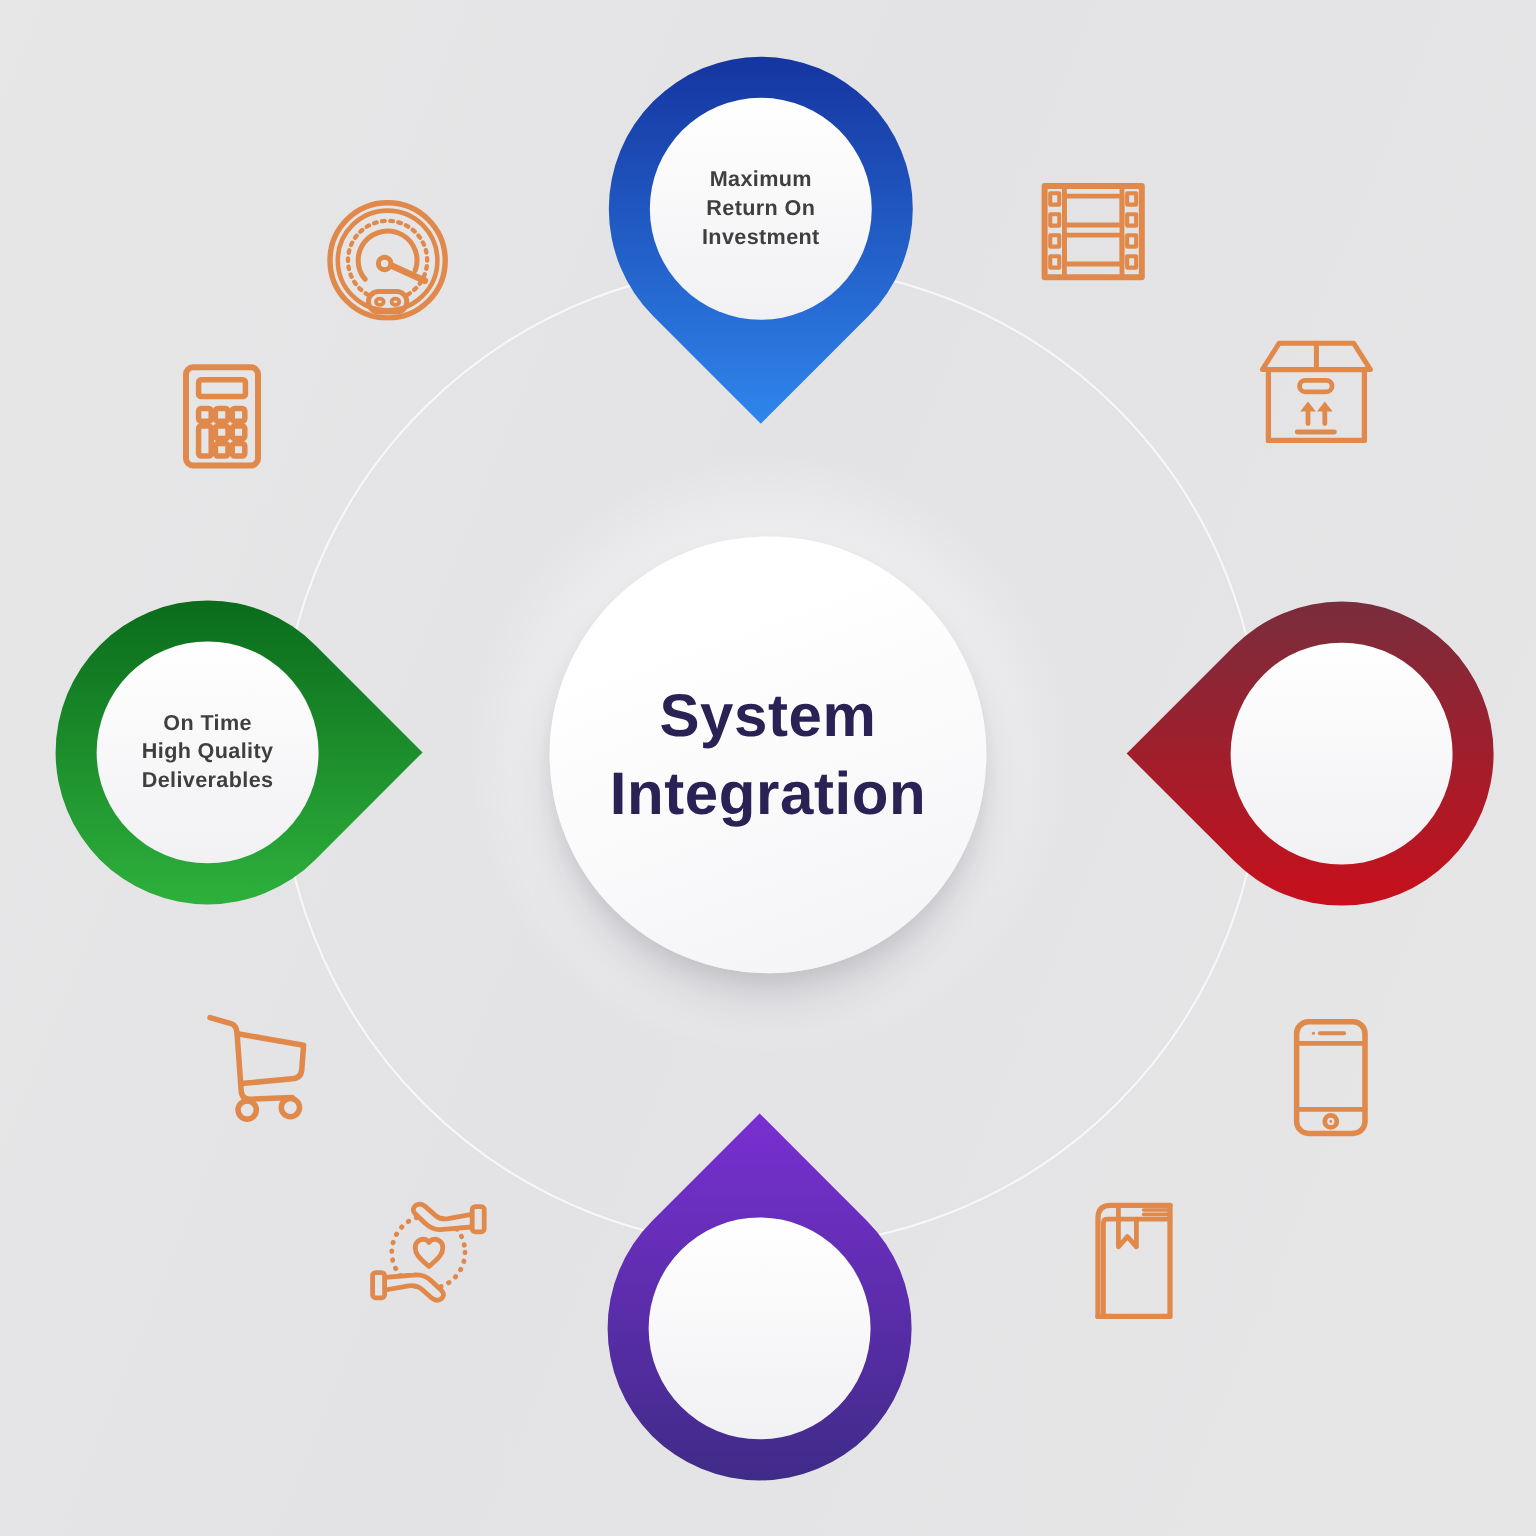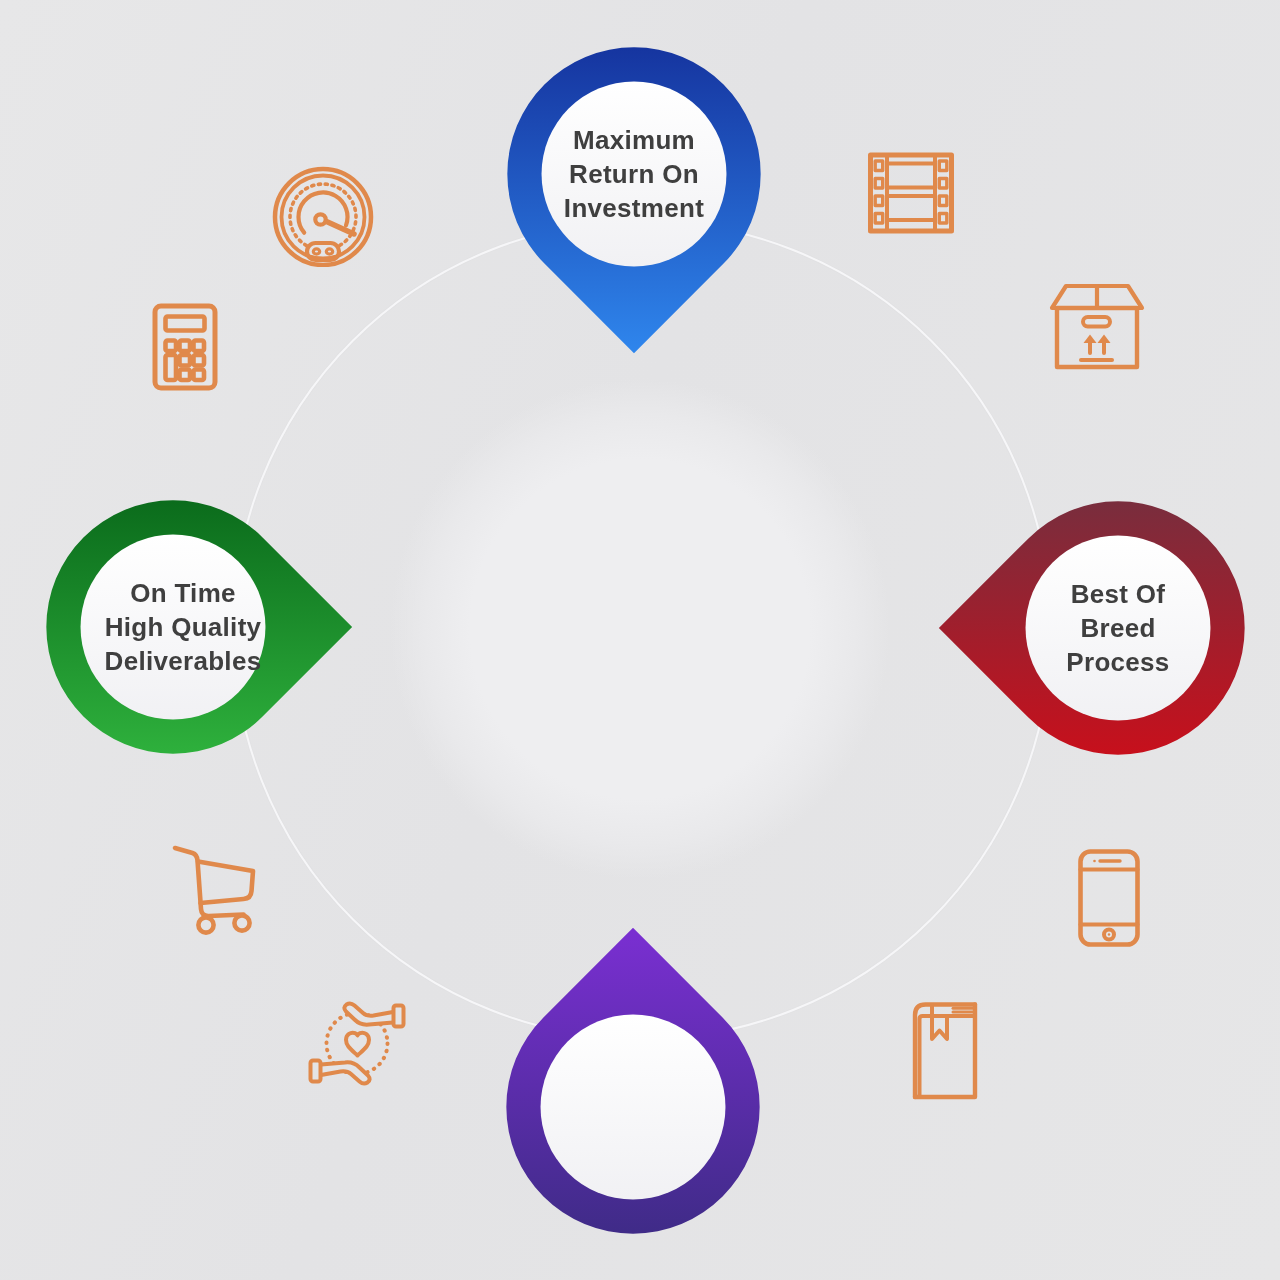--- a/index.html
+++ b/index.html
@@ -24,21 +24,21 @@
     background:linear-gradient(160deg,#ffffff 25%,#f3f3f6 100%);
     box-shadow:0 26px 40px -6px rgba(40,40,60,0.18), 0 8px 14px rgba(0,0,0,0.05);
     display:flex;align-items:center;justify-content:center;
   }
   #center-title{
     font-size:50px;font-weight:700;line-height:1.3;letter-spacing:0.5px;
     color:#2a2254;text-align:center;white-space:pre-line;
   }
   .pin-label{
     width:180px;height:160px;display:flex;align-items:center;justify-content:center;
-    text-align:center;font-size:26px;font-weight:700;line-height:1.32;
+    text-align:center;font-size:18px;font-weight:700;line-height:1.32;
     letter-spacing:0.3px;color:#3f3f3f;white-space:pre-line;z-index:5;
   }
   .pin-svg{z-index:4;}
   .icon-svg{z-index:2;}
 </style>
 </head>
 <body>
 
 <div id="stage">
 
@@ -130,20 +130,24 @@
     <rect x="3.5" y="3.5" width="57" height="93" rx="10" stroke-width="4.6"></rect>
     <line x1="23" y1="13" x2="43" y2="13" stroke-width="3.4"></line>
     <circle cx="17.5" cy="13" r="1.3" stroke="none" fill="#E0894B"></circle>
     <line x1="3.5" y1="21.5" x2="60.5" y2="21.5" stroke-width="4"></line>
     <line x1="3.5" y1="76.5" x2="60.5" y2="76.5" stroke-width="4"></line>
     <circle cx="32" cy="86.5" r="5" stroke-width="4"></circle>
     <circle cx="32" cy="86.5" r="1.2" stroke="none" fill="#E0894B"></circle>
   </svg>
 
   <div id="center-halo" class="abs"></div>
+  <div id="center-circle" class="abs">
+    <div id="center-title">System
+Integration</div>
+  </div>
 
   <svg class="abs pin-svg" style="left:444px;top:-16px" width="380" height="380" viewBox="-1.5 -1.5 3 3">
     <defs>
       <linearGradient id="grad-top" x1="0" y1="-1.05" x2="0" y2="1.45" gradientUnits="userSpaceOnUse">
         <stop offset="0" stop-color="#15339E"></stop>
         <stop offset="1" stop-color="#2F87EE"></stop>
       </linearGradient>
       <linearGradient id="wg-top" x1="0" y1="-0.73" x2="0" y2="0.73" gradientUnits="userSpaceOnUse">
         <stop offset="0" stop-color="#ffffff"></stop>
           <stop offset="1" stop-color="#f1f1f4"></stop>
@@ -163,41 +167,38 @@
         <stop offset="1" stop-color="#2FB23D"></stop>
       </linearGradient>
       <linearGradient id="wg-left" x1="0" y1="-0.73" x2="0" y2="0.73" gradientUnits="userSpaceOnUse">
         <stop offset="0" stop-color="#ffffff"></stop>
           <stop offset="1" stop-color="#f1f1f4"></stop>
       </linearGradient>
     </defs>
     <path d="M0.7071,-0.7071 L1.4142,0 L0.7071,0.7071 A1,1 0 1,1 0.7071,-0.7071 Z" fill="url(#grad-left)"></path>
     <circle cx="0" cy="0" r="0.73" fill="url(#wg-left)"></circle>
   </svg>
-  <div class="abs pin-label" style="left:93px;top:547px">On Time
+  <div class="abs pin-label" style="left:83px;top:547px">On Time
 High Quality
 Deliverables</div>
 
   <svg class="abs pin-svg" style="left:928px;top:438px" width="380" height="380" viewBox="-1.5 -1.5 3 3">
     <defs>
       <linearGradient id="grad-right" x1="0" y1="-1.05" x2="0" y2="1.05" gradientUnits="userSpaceOnUse">
         <stop offset="0" stop-color="#772E3E"></stop>
         <stop offset="1" stop-color="#C90F1B"></stop>
       </linearGradient>
       <linearGradient id="wg-right" x1="0" y1="-0.73" x2="0" y2="0.73" gradientUnits="userSpaceOnUse">
         <stop offset="0" stop-color="#ffffff"></stop>
           <stop offset="1" stop-color="#f1f1f4"></stop>
       </linearGradient>
     </defs>
     <path d="M-0.7071,0.7071 L-1.4142,0 L-0.7071,-0.7071 A1,1 0 1,1 -0.7071,0.7071 Z" fill="url(#grad-right)"></path>
     <circle cx="0" cy="0" r="0.73" fill="url(#wg-right)"></circle>
   </svg>
-  <div class="abs pin-label" style="left:1028px;top:548px">Best Of
-Breed
-Process</div>
 
   <svg class="abs pin-svg" style="left:443px;top:917px" width="380" height="380" viewBox="-1.5 -1.5 3 3">
     <defs>
       <linearGradient id="grad-bottom" x1="0" y1="-1.45" x2="0" y2="1.05" gradientUnits="userSpaceOnUse">
         <stop offset="0" stop-color="#7B2FD3"></stop>
         <stop offset="1" stop-color="#3E2B86"></stop>
       </linearGradient>
       <linearGradient id="wg-bottom" x1="0" y1="-0.73" x2="0" y2="0.73" gradientUnits="userSpaceOnUse">
         <stop offset="0" stop-color="#ffffff"></stop>
           <stop offset="1" stop-color="#f1f1f4"></stop>

